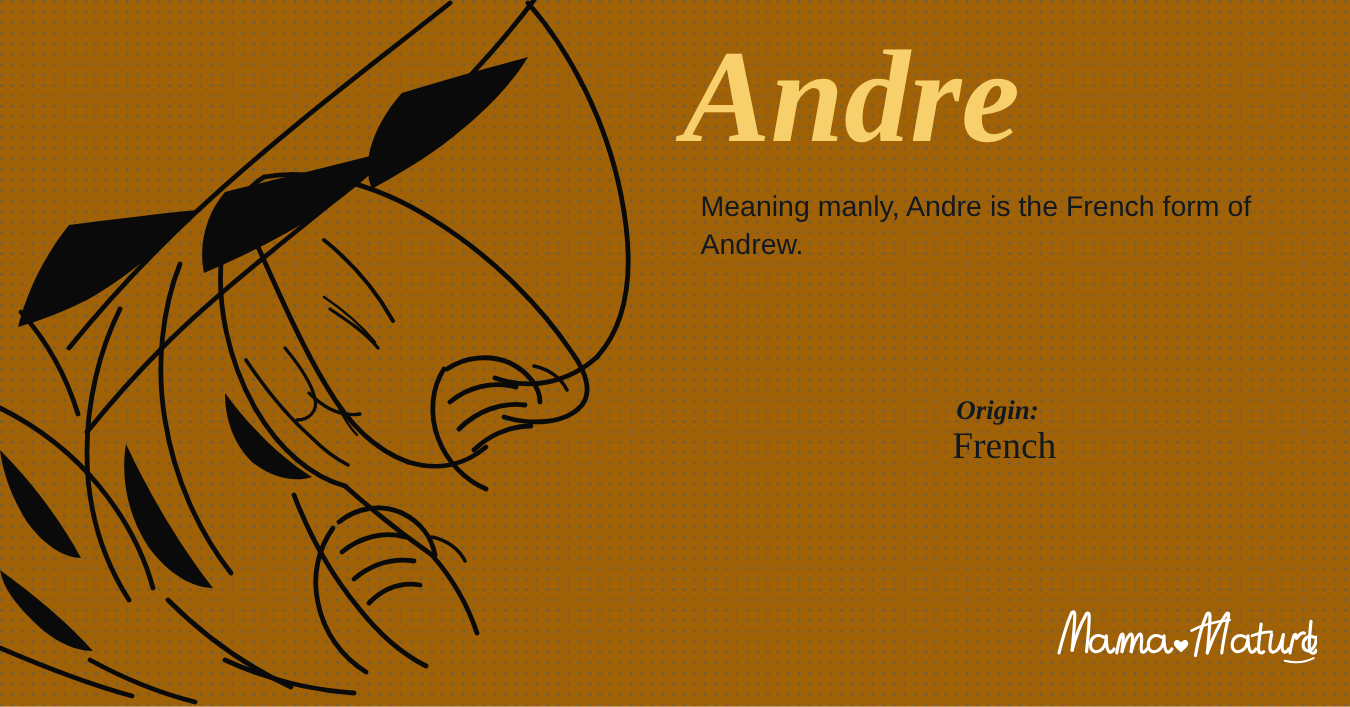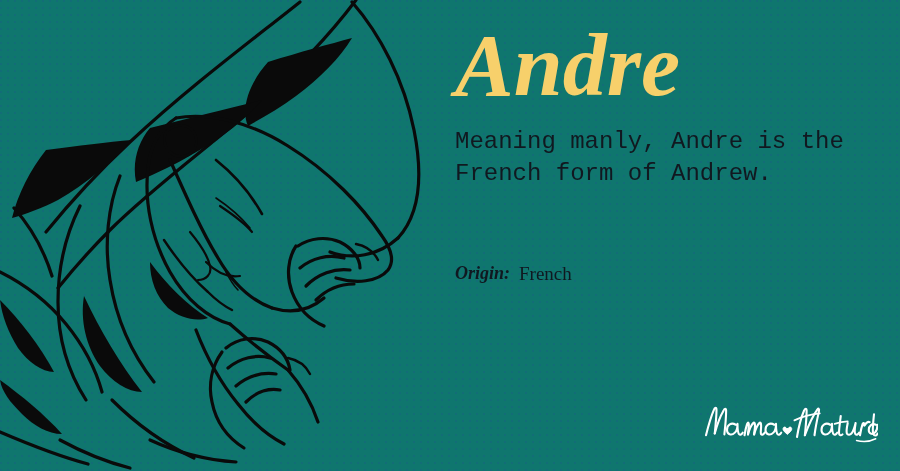--- a/index.html
+++ b/index.html
@@ -6,21 +6,21 @@
 
   html, body {
     width:900px; height:471px;
     overflow:hidden;
     font-family:"Liberation Serif", serif;
   }
 
   #card {
     position:relative;
     width:900px; height:471px;
-    background-color:#0f766e;
+    background-color:#a16207;
     overflow:hidden;
   }
 
   
   #texture {
     position:absolute; inset:0;
     background-image:
       radial-gradient(circle at 1px 1px, rgba(30,90,140,0.30) 1px, transparent 1.2px);
     background-size:7px 7px;
     pointer-events:none;
@@ -49,49 +49,50 @@
     font-weight:bold;
     font-size:88px;
     line-height:1;
     color:#f7d06b;
     letter-spacing:0px;
     white-space:nowrap;
   }
 
   #description {
     position:absolute;
-    left:0; top:126px;
+    left:12px; top:126px;
     width:400px;
-    font-family:Liberation Mono, monospace;
-    font-size:24px;
+    font-family:Liberation Sans, sans-serif;
+    font-size:19px;
     line-height:1.32;
     color:#111820;
   }
 
   #details {
     position:absolute;
     left:0; top:263px;
     width:420px;
   }
   .detail-row {
     display:flex;
-    align-items:flex-start;
+    align-items:center;
     margin-bottom:23px;
+    flex-direction:column;
   }
   .detail-label {
     font-family:"Liberation Serif", serif;
     font-style:italic;
     font-weight:bold;
     font-size:18px;
     color:#101820;
     white-space:nowrap;
   }
   .detail-value {
     font-family:"Liberation Serif", serif;
-    font-size:19px;
+    font-size:25px;
     color:#101820;
     margin-left:9px;
     white-space:nowrap;
   }
 
   
   #logo {
     position:absolute;
     right:22px; bottom:26px;
     height:44px;

